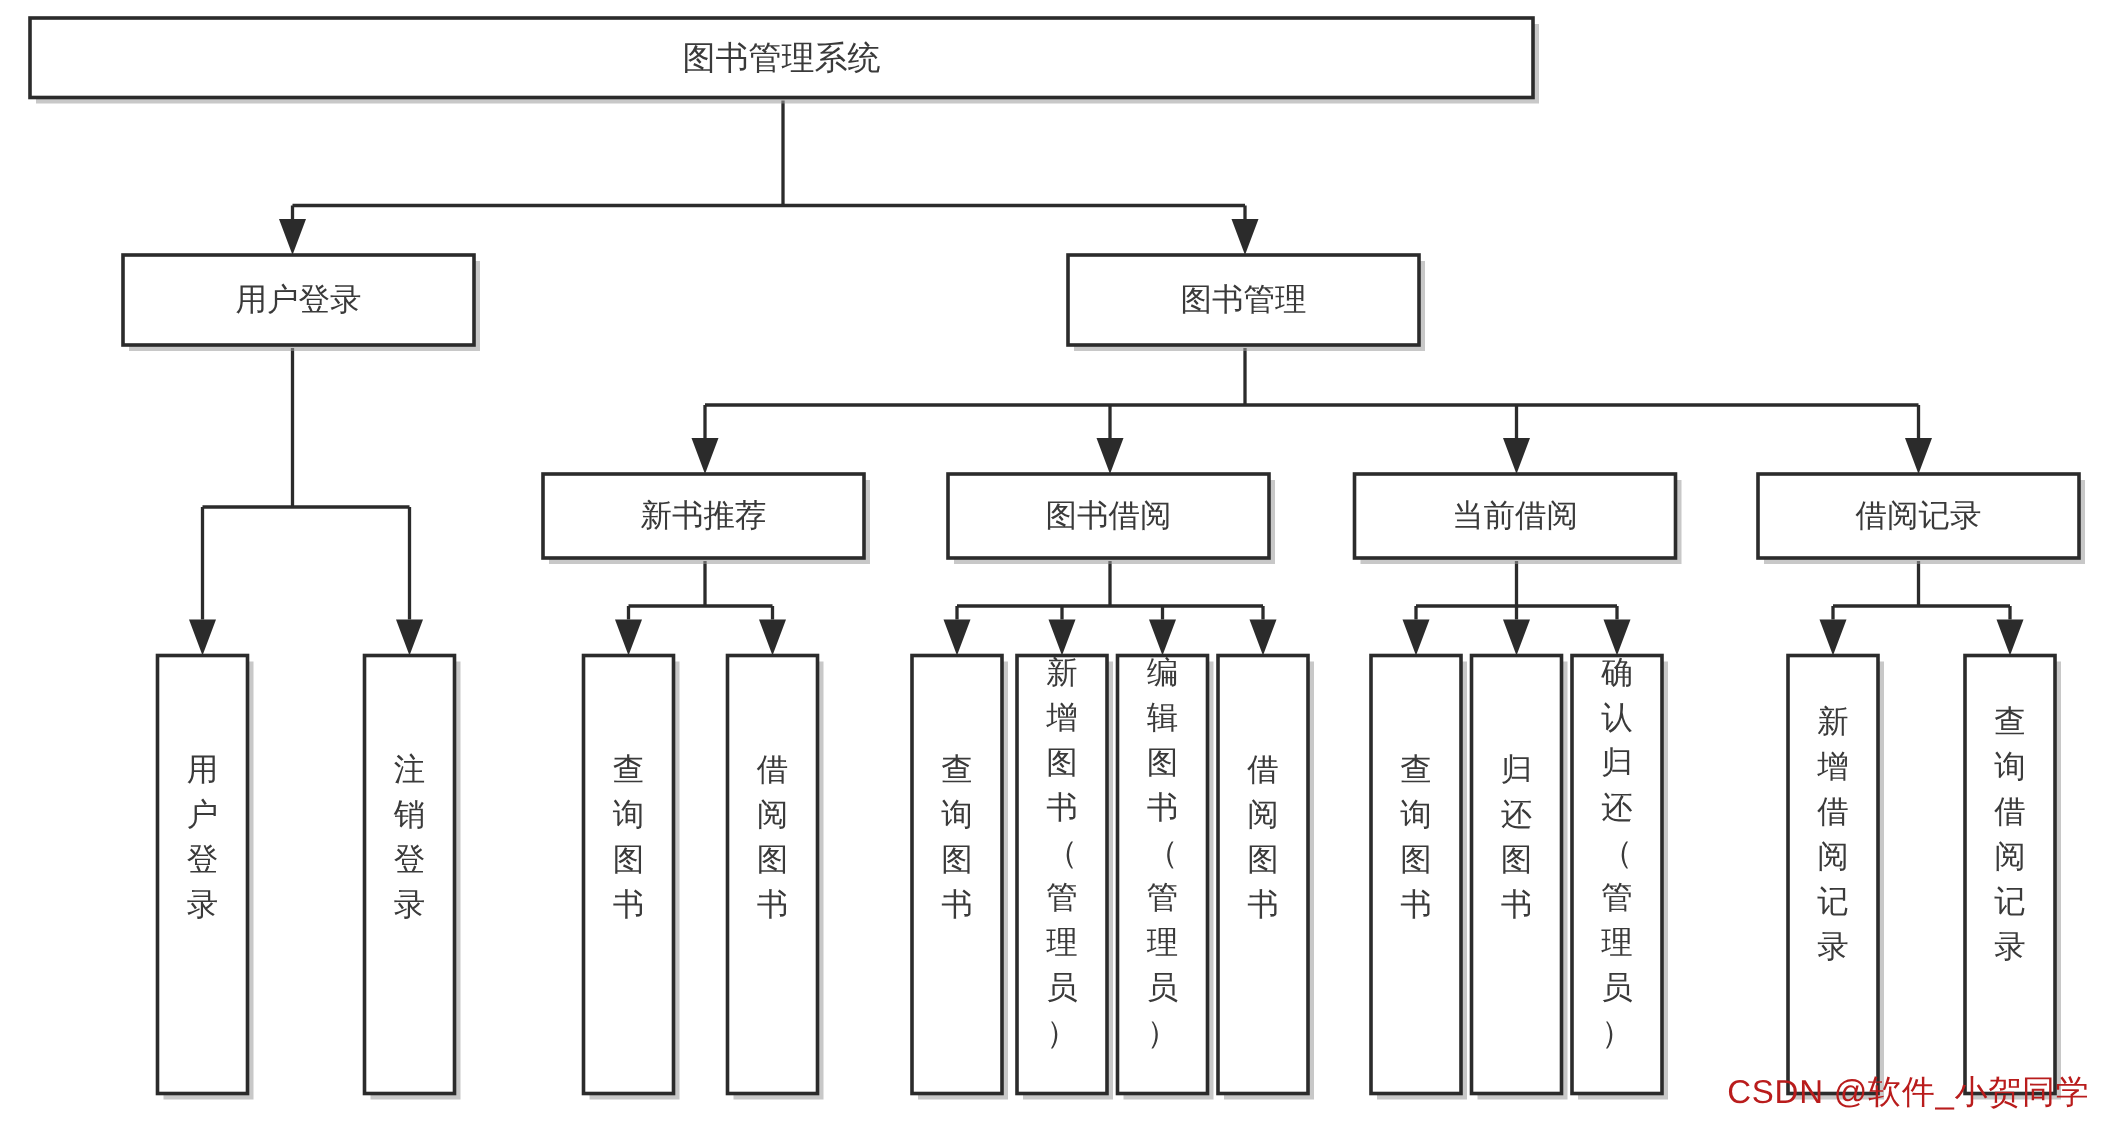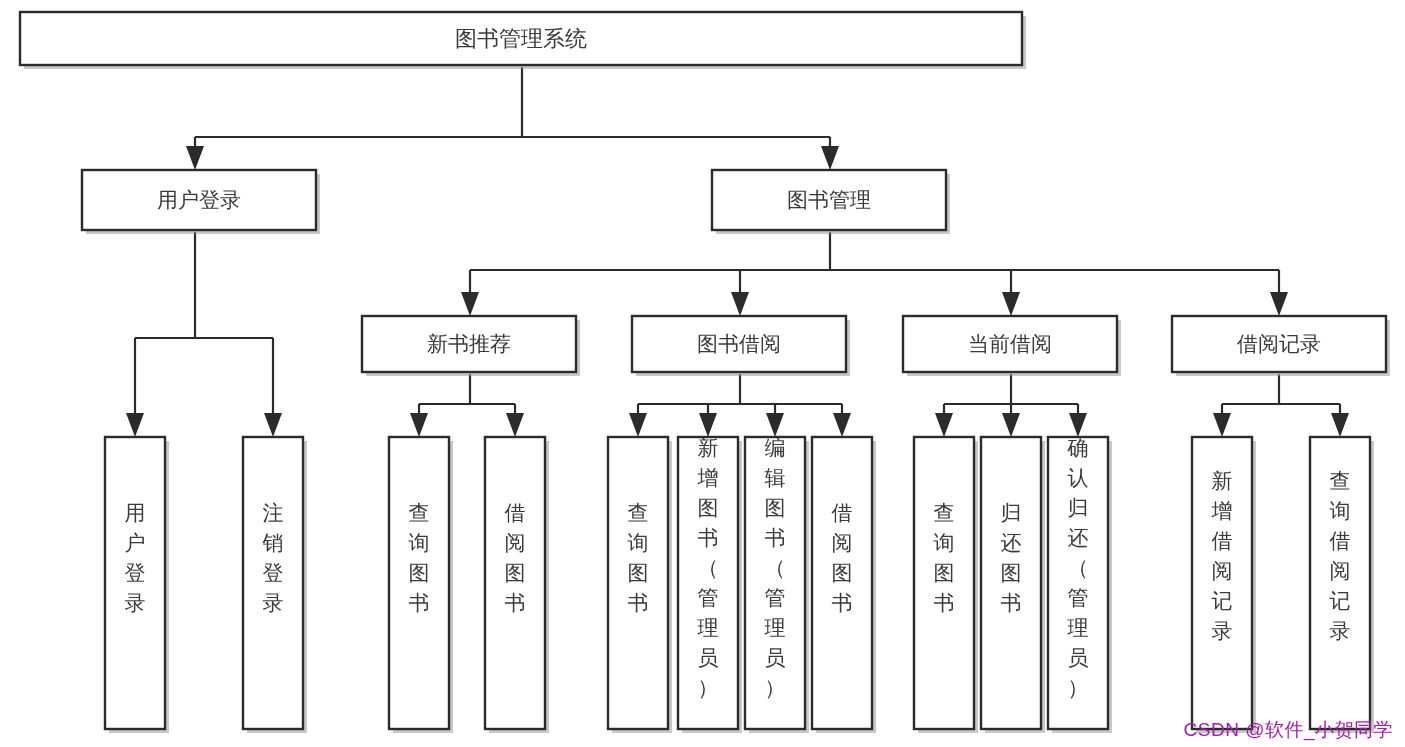--- a/index.html
+++ b/index.html
@@ -61,22 +61,22 @@
     fill: #3a3a3a;
     font-family: "Liberation Sans", "DejaVu Sans", sans-serif;
     font-size: 21px;
     text-anchor: middle;
   }
   .watermark {
     position: absolute;
     right: 12px;
     bottom: 4px;
     font-family: "Liberation Sans", "DejaVu Sans", sans-serif;
-    font-size: 19px;
-    color: #a21caf;
+    font-size: 22px;
+    color: #b91c1c;
     letter-spacing: 0.5px;
     white-space: nowrap;
     user-select: none;
   }
 </style>
 </head>
 <body>
 
 <div id="diagram-root">
 

